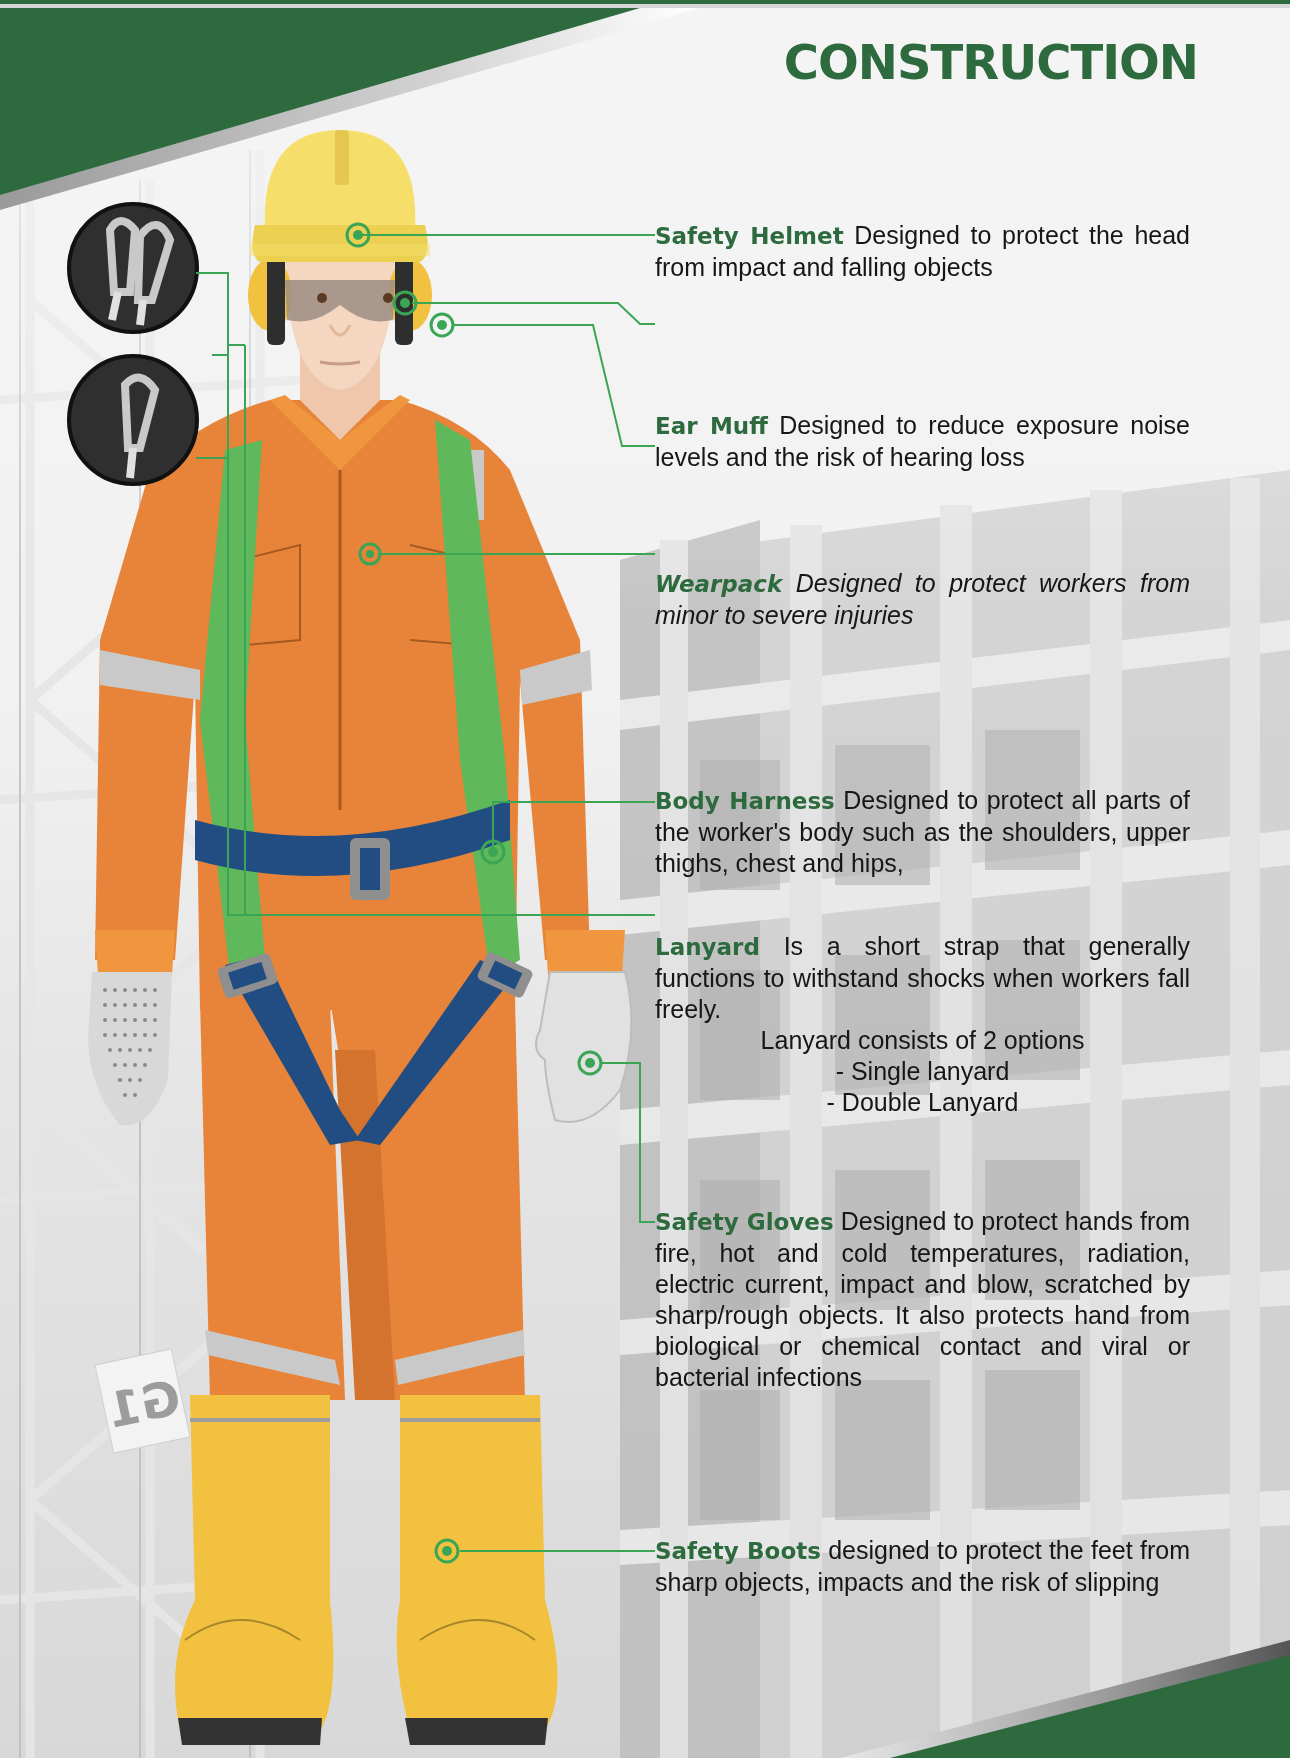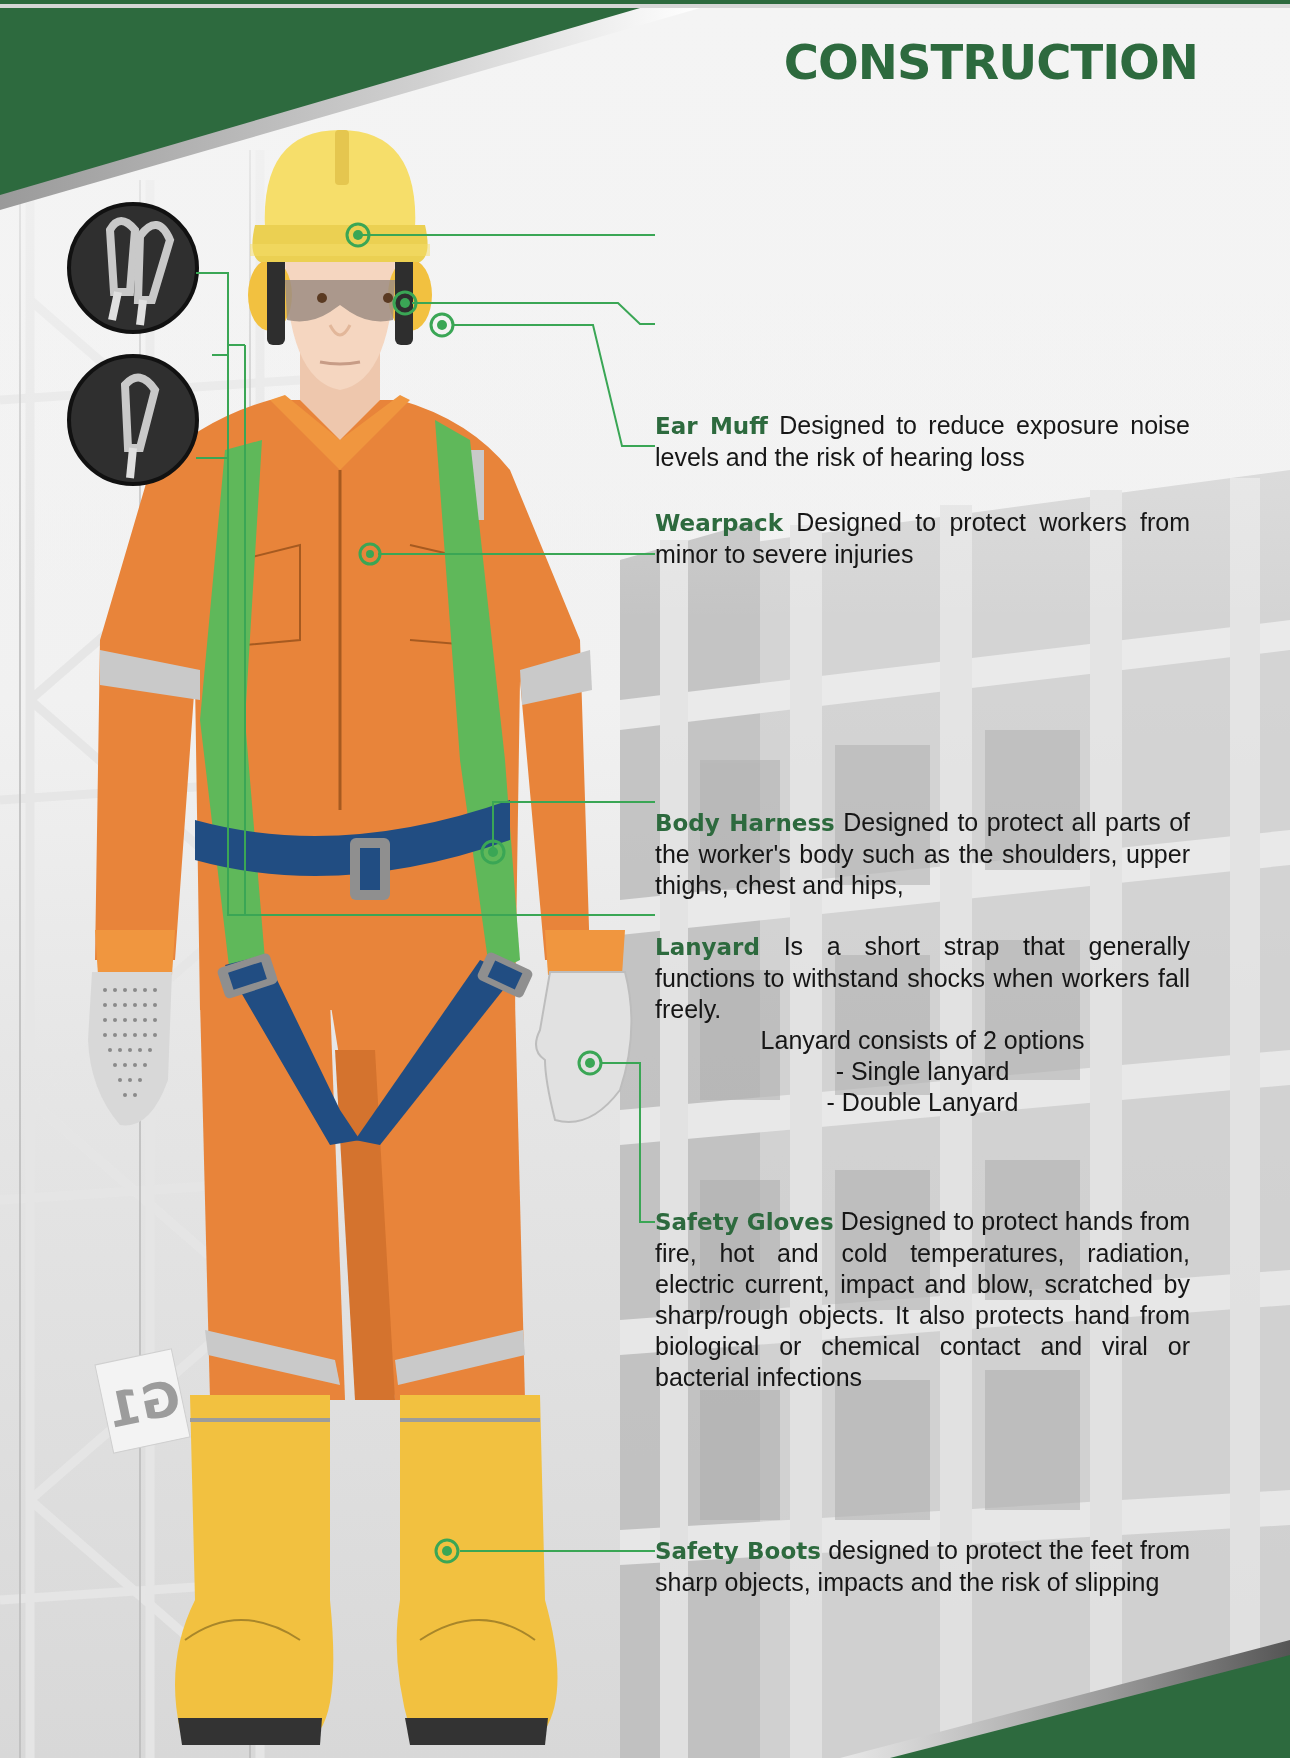--- a/index.html
+++ b/index.html
@@ -317,33 +317,37 @@
           <circle cx="447" cy="1551" r="11" fill="none" stroke="#3aa655" stroke-width="3"></circle>
           <circle cx="447" cy="1551" r="5" fill="#3aa655"></circle>
         </g>
     </g>
   </svg>
 
   <h1 class="title">
     <span>CONSTRUCTION</span>
   </h1>
 
+  <div class="item" style="top:220px;">
+    <span class="name">Safety Helmet</span>
+    <span>Designed to protect the head from impact and falling objects</span>
+  </div>
 
 
   <div class="item" style="top:410px;">
     <span class="name">Ear Muff</span>
     <span>Designed to reduce exposure noise levels and the risk of hearing loss</span>
   </div>
 
-  <div class="item" style="top:507px;">
+  <div class="item" style="top:568px;font-style:italic;">
     <span class="name">Wearpack</span>
     <span>Designed to protect workers from minor to severe injuries</span>
   </div>
 
-  <div class="item" style="top:785px;margin-top:22px;">
+  <div class="item" style="top:785px;">
     <span class="name">Body Harness</span>
     <span>Designed to protect all parts of the worker's body such as the shoulders, upper thighs, chest and hips,</span>
   </div>
 
   <div class="item" style="top:931px;">
     <span class="name">Lanyard</span>
     <span>Is a short strap that generally functions to withstand shocks when workers fall freely.</span>
     <span class="line">Lanyard consists of 2 options</span>
     <span class="line">- Single lanyard</span>
     <span class="line">- Double Lanyard</span>

